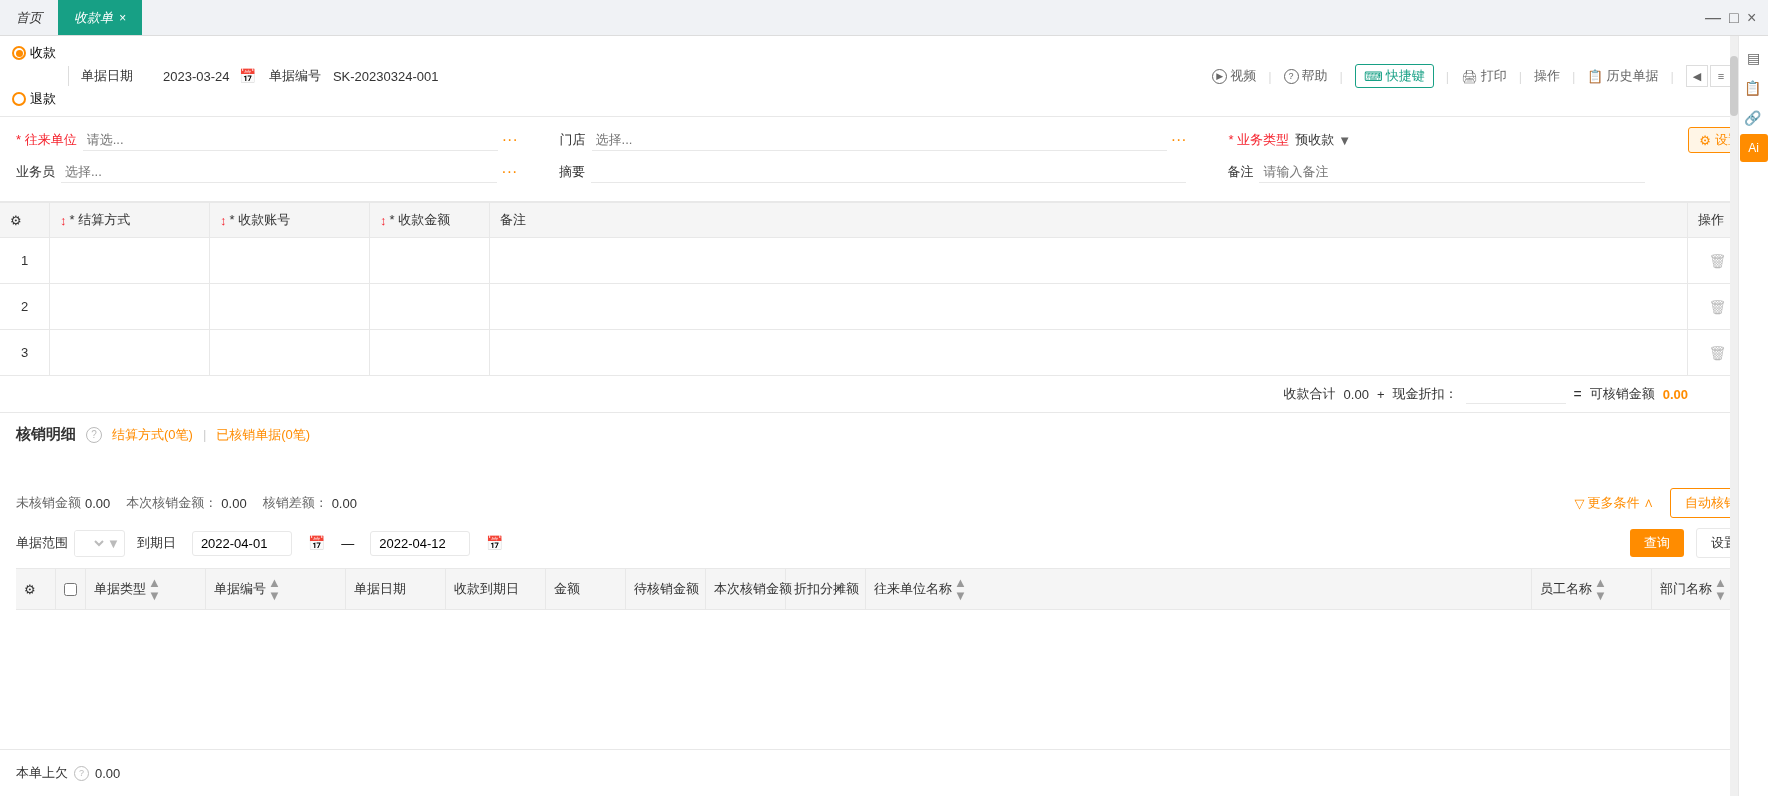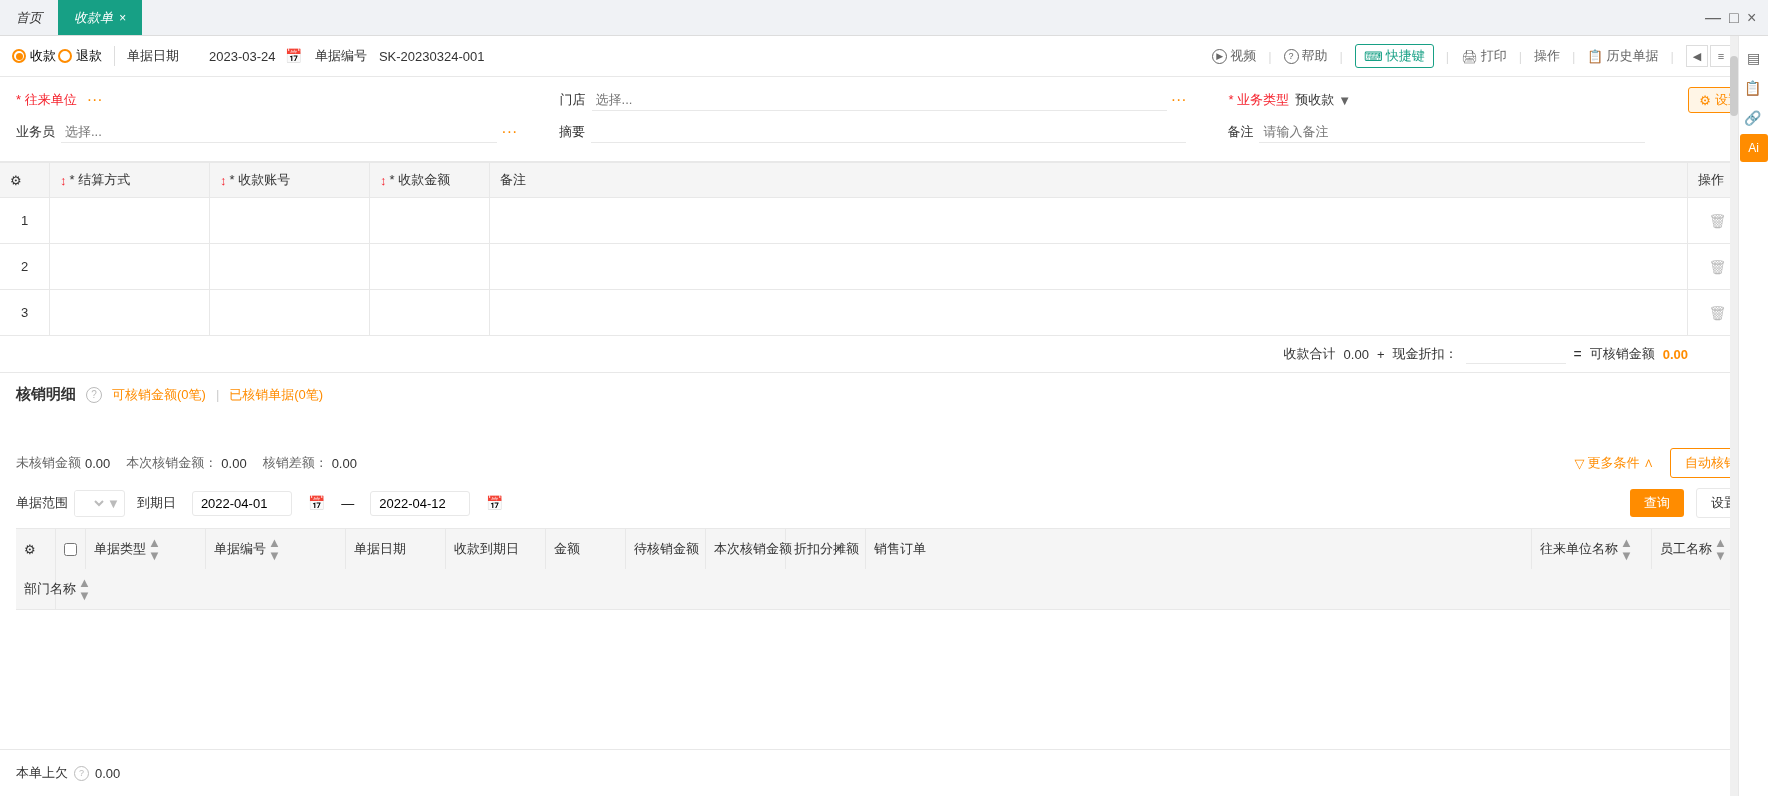--- a/index.html
+++ b/index.html
@@ -11,21 +11,21 @@
     .tab-active { background: #17a085; color: #fff; padding: 0 16px; height: 100%; display: flex; align-items: center; cursor: pointer; font-size: 13px; gap: 6px; }
     .tab-close { color: #fff; font-size: 12px; cursor: pointer; }
     .tab-bar-right { margin-left: auto; display: flex; align-items: center; gap: 8px; padding-right: 12px; }
     .tab-bar-right span { font-size: 16px; color: #666; cursor: pointer; }
 
     
     .main { background: #fff; margin: 0; height: calc(796px - 36px); display: flex; flex-direction: column; overflow: hidden; }
 
     
     .toolbar { display: flex; align-items: center; padding: 8px 12px; border-bottom: 1px solid #e8e8e8; gap: 12px; background: #fff; }
-    .radio-group { display: flex; align-items: flex-start; gap: 2px; }
+    .radio-group { display: flex; align-items: flex-start; gap: 28px; flex-direction: column; }
     .radio-item { display: flex; align-items: center; gap: 4px; cursor: pointer; }
     .radio-dot { width: 14px; height: 14px; border-radius: 50%; border: 2px solid #ff8c00; background: #fff; display: flex; align-items: center; justify-content: center; }
     .radio-dot.active::after { content: ''; width: 7px; height: 7px; background: #ff8c00; border-radius: 50%; }
     .toolbar-divider { width: 1px; height: 20px; background: #ddd; }
     .toolbar-field { display: flex; align-items: center; gap: 6px; }
     .toolbar-field label { color: #333; white-space: nowrap; }
     .toolbar-field span { color: #333; font-weight: 500; }
     .toolbar-icon { color: #17a085; cursor: pointer; font-size: 14px; }
     .toolbar-right { margin-left: auto; display: flex; align-items: center; gap: 12px; color: #666; }
     .toolbar-right-item { display: flex; align-items: center; gap: 3px; cursor: pointer; color: #666; font-size: 12px; }
@@ -184,20 +184,21 @@
         <div class="view-icon active">⊞</div>
       </div>
     </div>
   </div>
 
   <div class="form-area">
     <div class="form-row">
 
       <div class="form-field" style="flex: 1.2;">
         <span class="form-label">* 往来单位</span>
+        <input class="form-input" type="text" placeholder="请选..." style="">
         <span class="form-more">···</span>
       </div>
       <div style="flex:0.1;"></div>
 
       <div class="form-field" style="flex: 1.5;">
         <span class="form-label-normal">门店</span>
         <input class="form-input" type="text" placeholder="选择..." style="">
         <span class="form-more">···</span>
       </div>
       <div style="flex:0.1;"></div>
@@ -305,21 +306,21 @@
     <input class="summary-input" type="text" style="">
     <span class="summary-eq">=</span>
     <span class="summary-label">可核销金额</span>
     <span class="summary-orange">0.00</span>
   </div>
 
   <div class="reconcile-section">
     <div class="reconcile-title">
       <h3>核销明细</h3>
       <div class="info-icon">?</div>
-      <span class="reconcile-tab">可核销金额(0笔)</span>
+      <span class="reconcile-tab">结算方式(0笔)</span>
       <span style="color:#ccc;">|</span>
       <span class="reconcile-tab">已核销单据(0笔)</span>
     </div>
 
     <div class="reconcile-stats">
       <div class="stat-item">
         <span class="stat-label">未核销金额</span>
         <span class="stat-value">0.00</span>
       </div>
       <div class="stat-item">
@@ -394,23 +395,20 @@
       <div class="sub-th">
         <span>待核销金额</span>
       </div>
       <div class="sub-th">
         <span>本次核销金额</span>
       </div>
       <div class="sub-th">
         <span>折扣分摊额</span>
       </div>
       <div class="sub-th">
-        <span>销售订单</span>
-      </div>
-      <div class="sub-th">
         <span>往来单位名称</span>
         <div class="sort-arrows">
             <span>▲</span>
             <span>▼</span>
           </div>
       </div>
       <div class="sub-th">
         <span>员工名称</span>
         <div class="sort-arrows">
             <span>▲</span>

